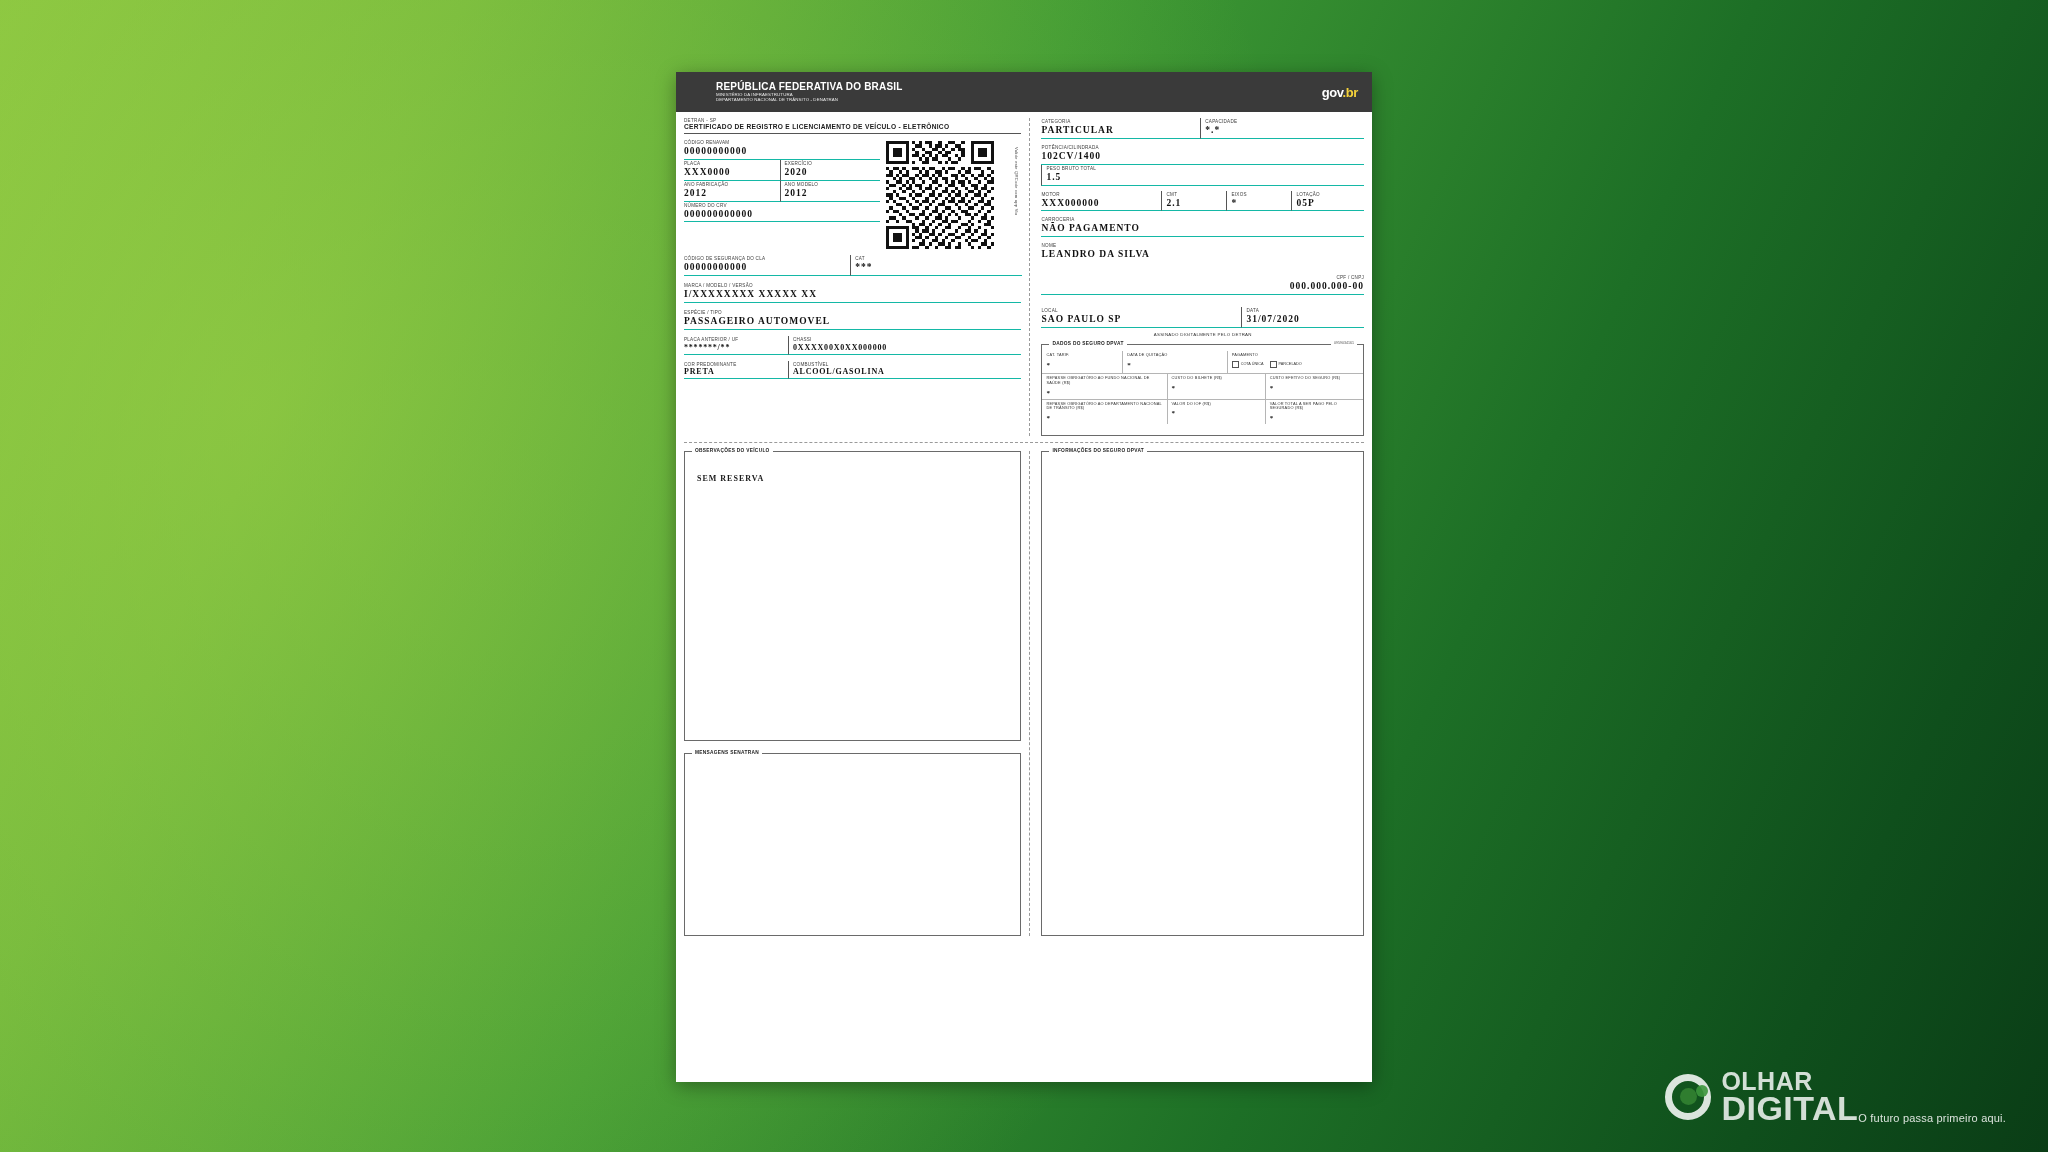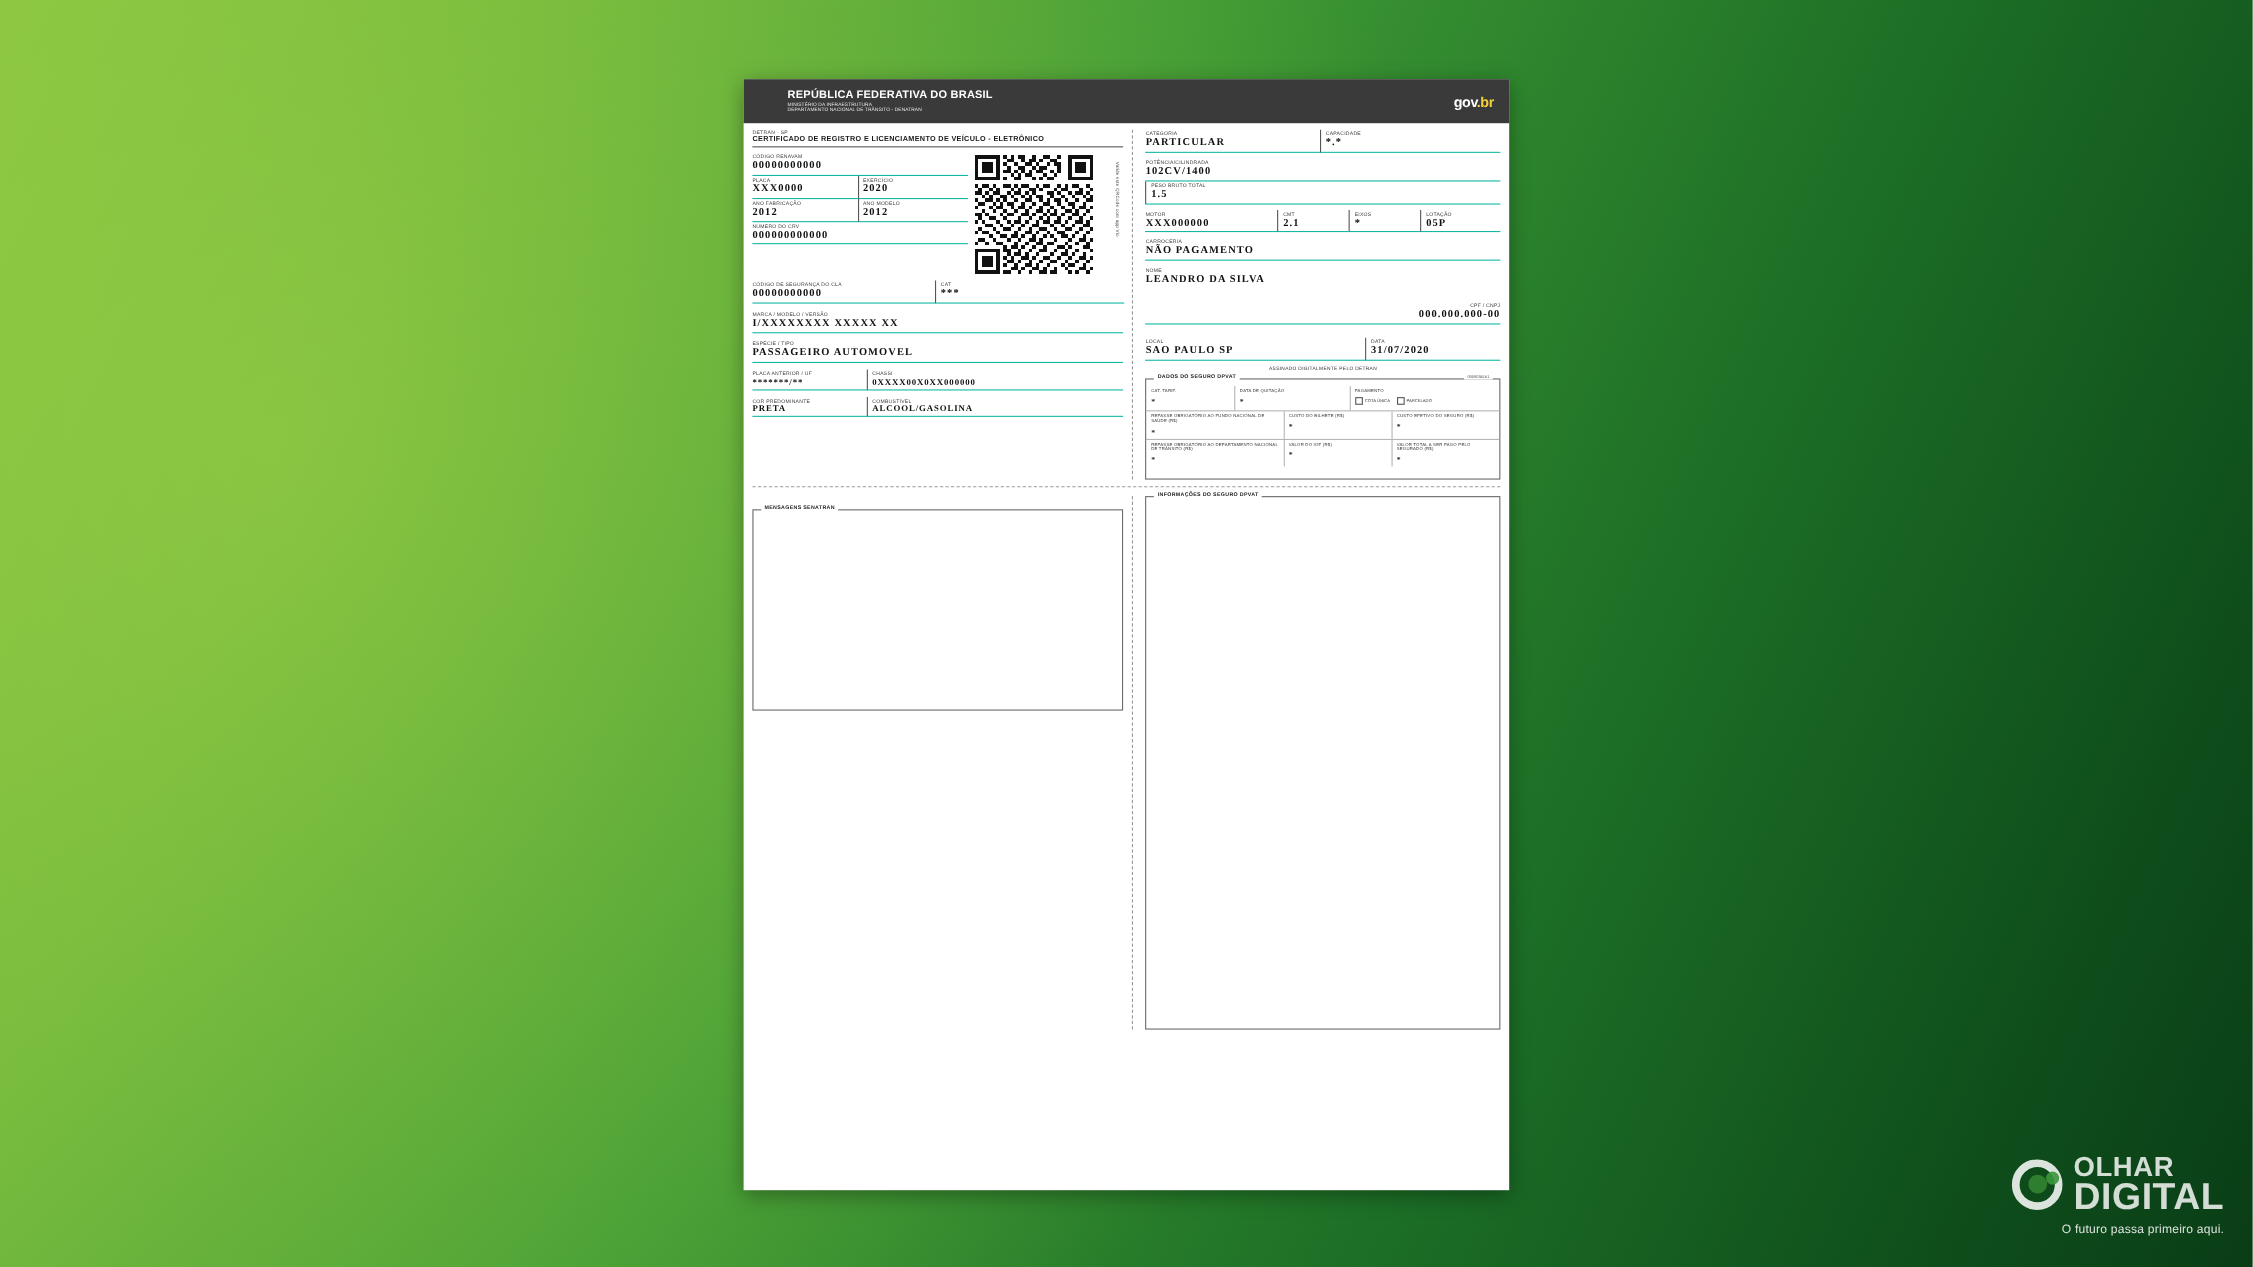--- a/index.html
+++ b/index.html
@@ -181,24 +181,24 @@
     font-weight: bold;
     letter-spacing: 1px;
     padding: 22px 0 0 12px;
   }
   .msg { height: 183px; margin-top: 12px; }
   .infodp { height: 485px; }
 
   
   .wm {
     position: absolute;
-    right: 26px;
+    right: 42px;
     bottom: 28px;
     display: flex;
-    flex-direction: column;
+    flex-direction: row;
     align-items: flex-end;
     color: rgba(255,255,255,0.82);
     pointer-events: none;
   }
   .wm-row { display: flex; align-items: center; gap: 10px; }
   .wm-mark {
     width: 46px; height: 46px;
     border-radius: 50%;
     border: 7px solid rgba(255,255,255,0.85);
     position: relative;
@@ -778,20 +778,24 @@
 
             </div>
           </div>
 
         </div>
       </div>
 
       <div class="lower">
         <div class="low-l">
 
+          <div class="fset obs">
+            <div class="legend">OBSERVAÇÕES DO VEÍCULO</div>
+            <div class="obs-text">SEM RESERVA</div>
+          </div>
 
           <div class="fset msg">
             <div class="legend">MENSAGENS SENATRAN</div>
             <div class="obs-text"></div>
           </div>
 
         </div>
 
         <div class="low-sep"></div>
 

